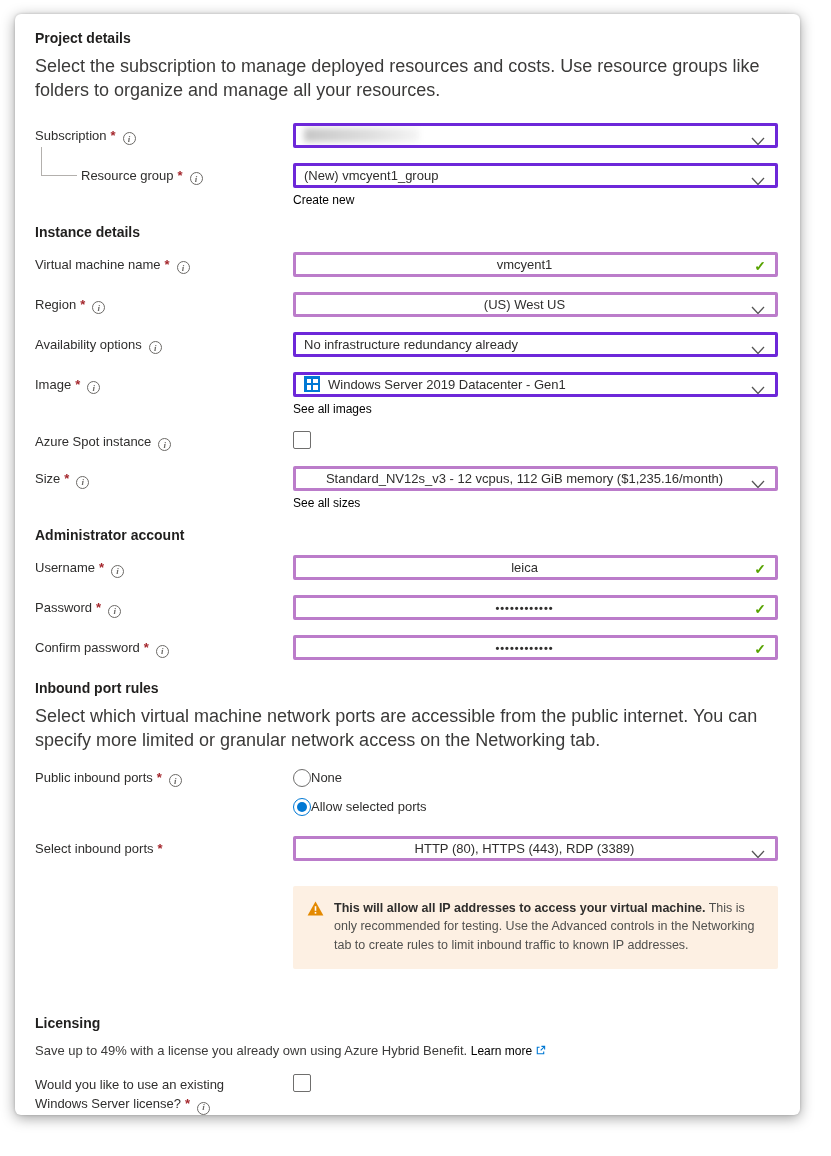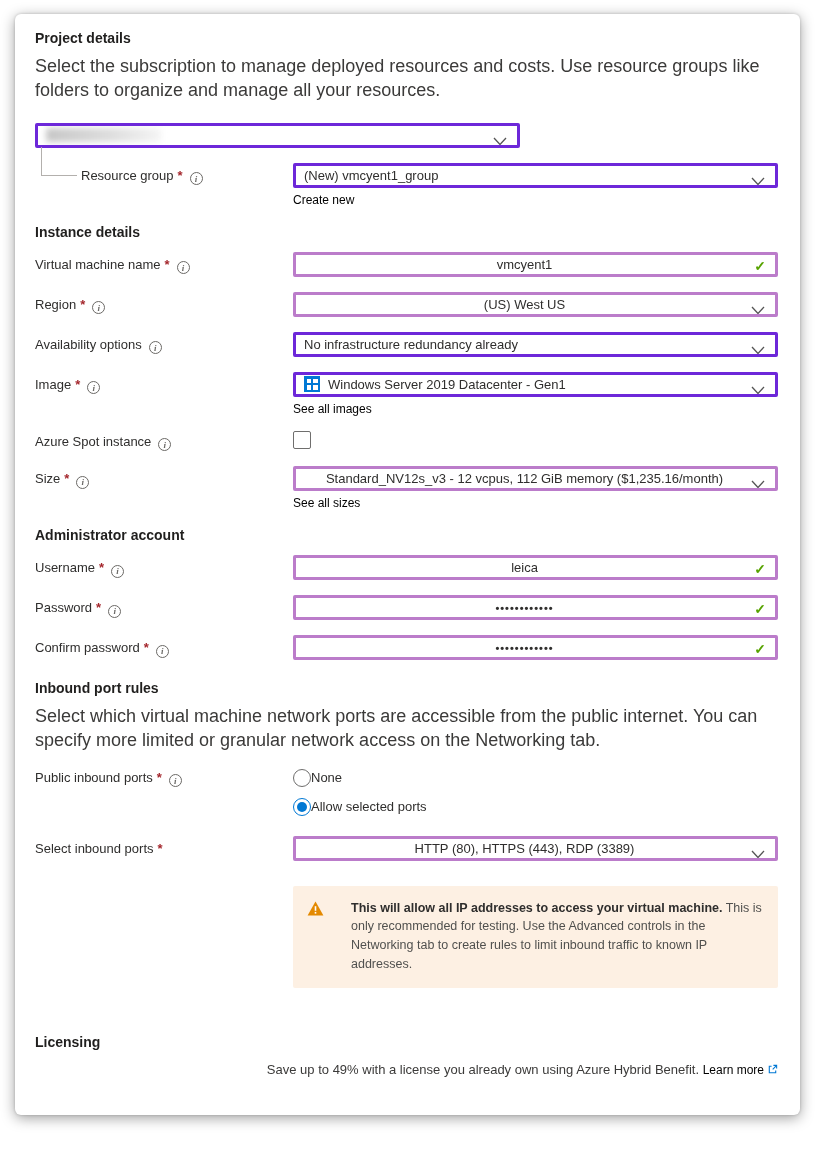--- a/index.html
+++ b/index.html
@@ -62,50 +62,53 @@
 
   .radio-line { display: flex; align-items: center; margin-bottom: 11px; }
   .radio-line:last-child { margin-bottom: 0; }
   .radio { width: 18px; height: 18px; border-radius: 50%; border: 1px solid #6f6e6d; flex: none;
            display: flex; align-items: center; justify-content: center; }
   .radio.sel { border-color: #0078d4; }
   .radio.sel .dot { width: 10px; height: 10px; border-radius: 50%; background: #0078d4; }
   .radio-text { font-size: 13px; }
 
   .warning {
-    background: #fdf0e3; padding: 13px 16px 14px 14px; display: flex; gap: 27px;
+    background: #fdf0e3; padding: 13px 16px 14px 14px; display: flex; gap: 10px;
     font-size: 12.5px; line-height: 1.5; color: #50504e; border-radius: 2px;
   }
   .warning .w-icon { flex: none; padding-top: 2px; }
   .w-bold { font-weight: bold; color: #2f2e2d; }
 
   .two-line .l1 { display: block; line-height: 1.5; }
   .two-line .l2 { display: block; line-height: 1.5; }
 
   .mt16 { margin-top: 16px; }
   .mt20 { margin-top: 20px; }
   .mt25 { margin-top: 25px; }
   .mt46 { margin-top: 46px; }
   .mb8 { margin-bottom: 8px; }
   .mb12 { margin-bottom: 12px; }
   .mb16 { margin-bottom: 16px; }
   .mb20 { margin-bottom: 20px; }
 
-  .save-line { font-size: 13px; color: #3b3a39; margin-bottom: 13px; text-align: right; }
+  .save-line { font-size: 13px; color: #3b3a39; margin-bottom: 13px; }
   .ext-icon { vertical-align: -1px; margin-left: 3px; }
 </style>
 </head>
 <body>
 
 <div class="card">
 
   <div class="section-title">Project details</div>
   <div class="section-desc">Select the subscription to manage deployed resources and costs. Use resource groups like folders to organize and manage all your resources.</div>
 
   <div class="row">
+    <div class="lbl">
+      <span>Subscription</span><span class="req">*</span><span class="info">i</span>
+    </div>
     <div class="ctrl">
       <div class="field">
         <div class="redacted"></div>
         <span class="chev">
           <svg width="14" height="9" viewBox="0 0 14 9">
               <path d="M1 1 L7 7.5 L13 1" stroke="#555" stroke-width="1.3" fill="none"></path>
             </svg>
         </span>
       </div>
     </div>
@@ -321,14 +324,25 @@
   <div class="section-title mt46 mb12">Licensing</div>
   <div class="save-line">
     <span>Save up to 49% with a license you already own using Azure Hybrid Benefit.</span>
     <a class="link">Learn more</a><span class="ext-icon"><svg width="11" height="11" viewBox="0 0 12 12">
           <path d="M5 2.5 H2.5 V9.5 H9.5 V7" stroke="#0078d4" stroke-width="1.2" fill="none"></path>
           <path d="M7 1.5 H10.5 V5" stroke="#0078d4" stroke-width="1.2" fill="none"></path>
           <path d="M10.3 1.7 L6.2 5.8" stroke="#0078d4" stroke-width="1.2" fill="none"></path>
         </svg></span>
   </div>
 
+  <div class="row">
+    <div class="lbl two-line" style="padding-top:3px;">
+      <span class="l1">Would you like to use an existing</span>
+      <span class="l2">
+        <span>Windows Server license?</span><span class="req">*</span><span class="info">i</span>
+      </span>
+    </div>
+    <div class="ctrl" style="padding-top:2px;">
+      <div class="checkbox"></div>
+    </div>
+  </div>
 
 </div>
 
 </body></html>

